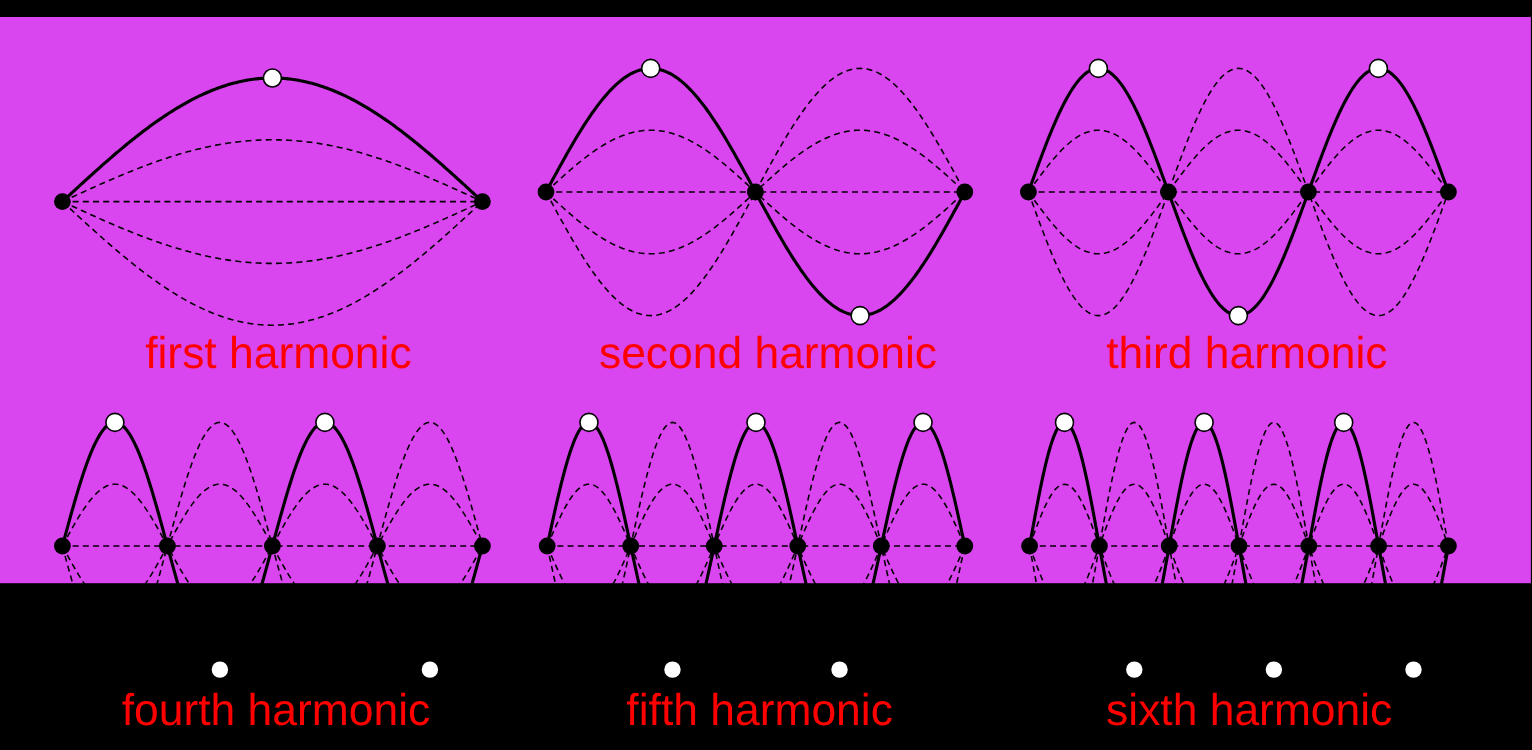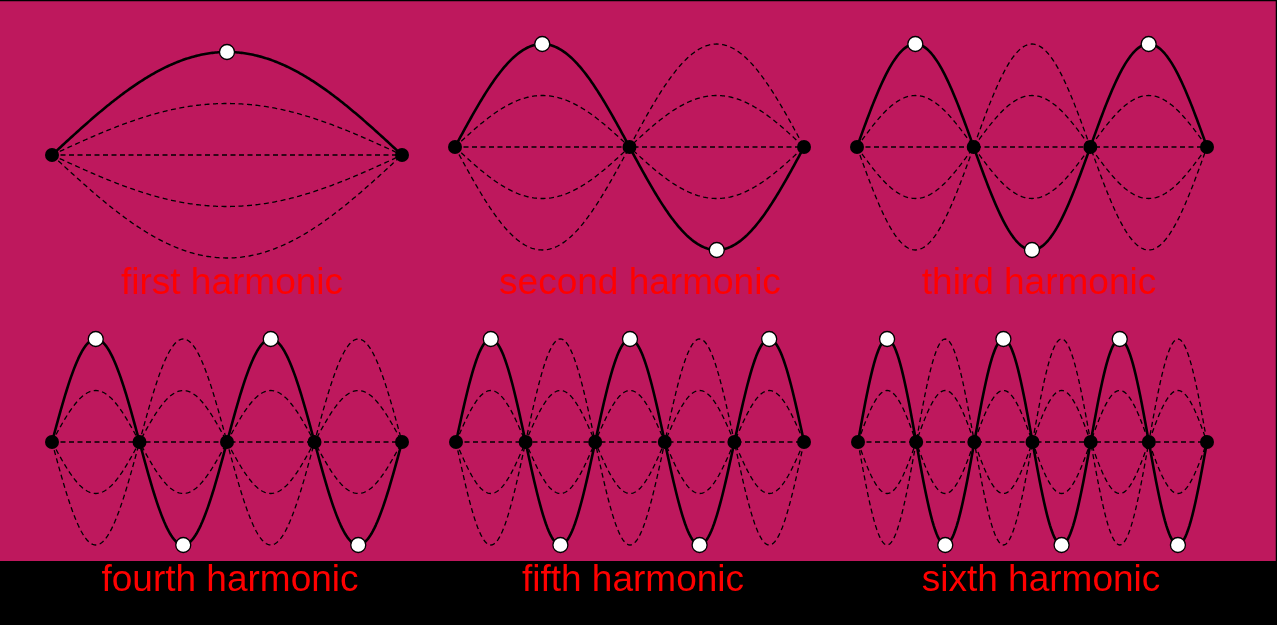--- a/index.html
+++ b/index.html
@@ -10,24 +10,24 @@
     body {
       width: 1277px;
       height: 625px;
       position: relative;
       overflow: hidden;
       font-family: "Liberation Sans", sans-serif;
     }
     #figure {
       position: absolute;
       left: 0;
-      top: 1px;
+      top: 14px;
       width: 1276px;
-      height: 560px;
-      background: #be185d;
+      height: 472px;
+      background: #d946ef;
     }
     #figure svg {
       position: absolute;
       left: 0;
       top: -1px;
       width: 1277px;
       height: 625px;
       overflow: visible;
     }
     .harmonic-label {

